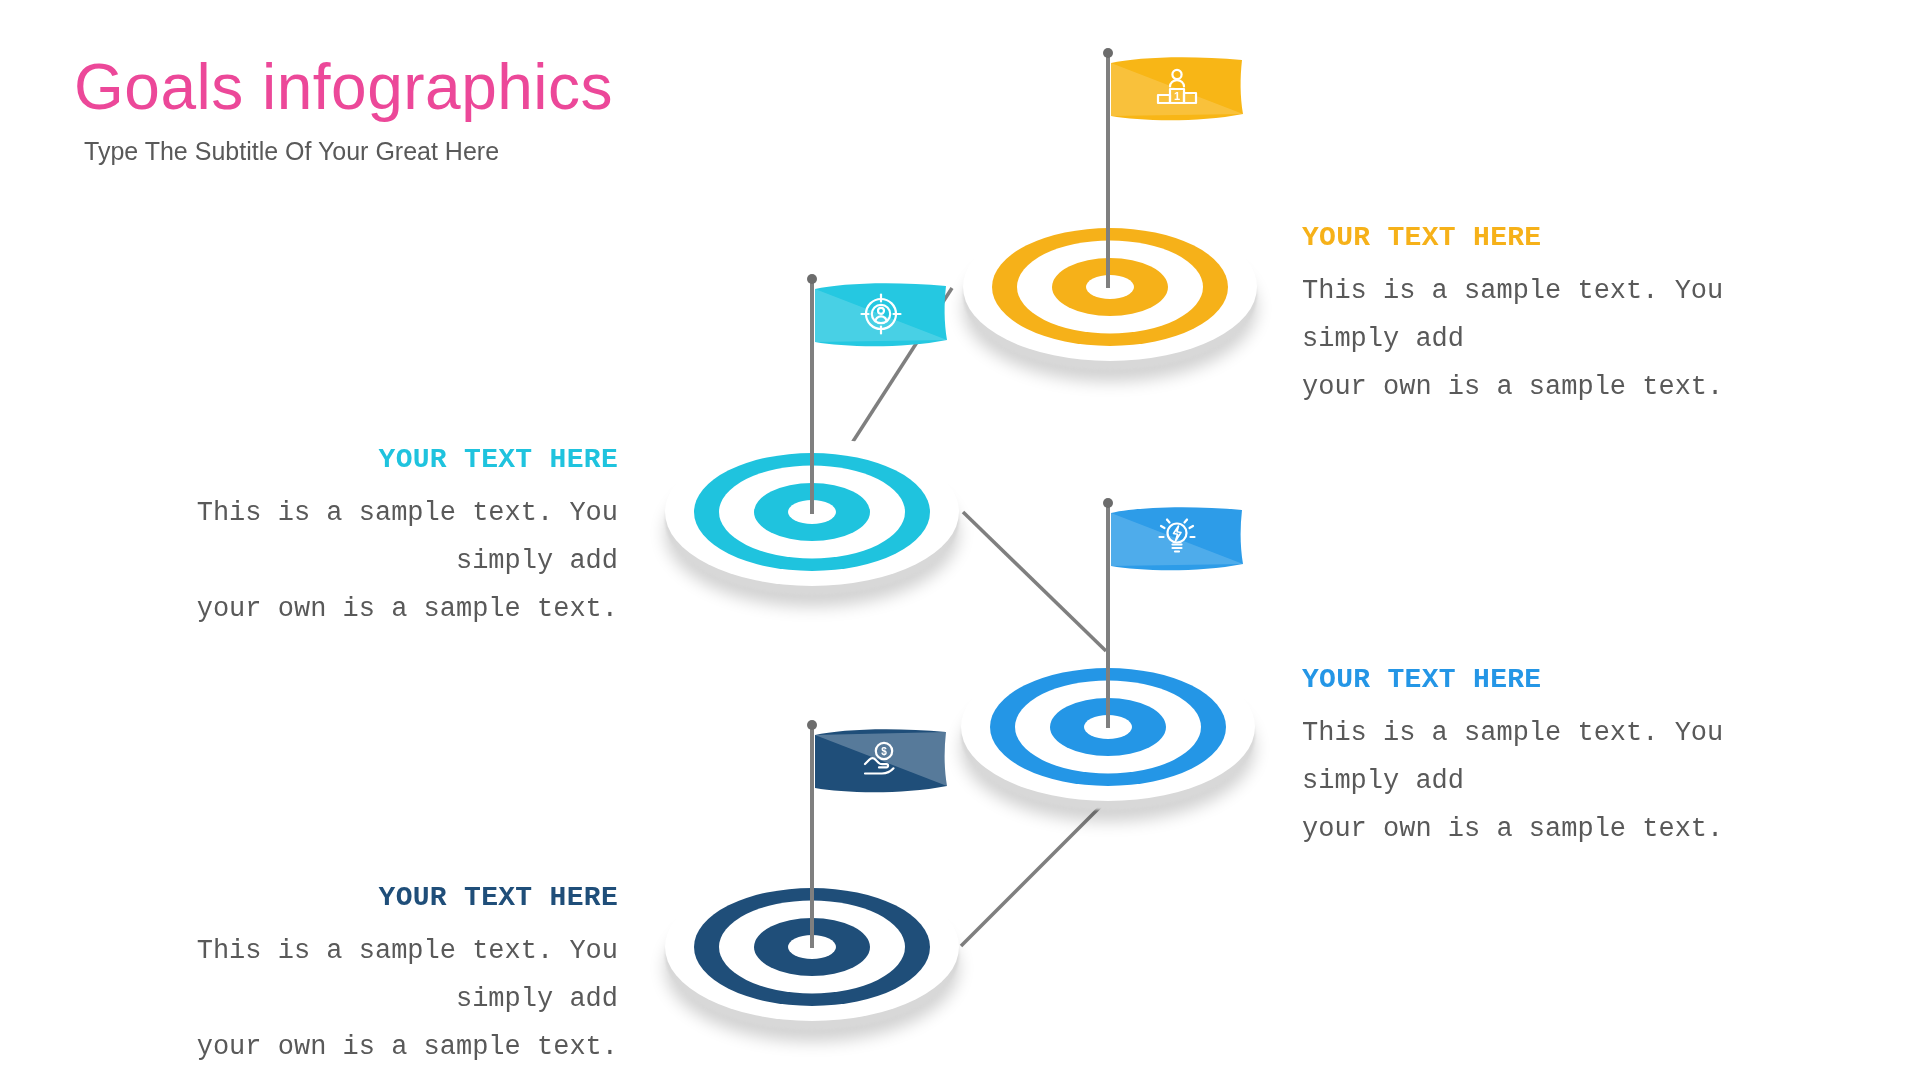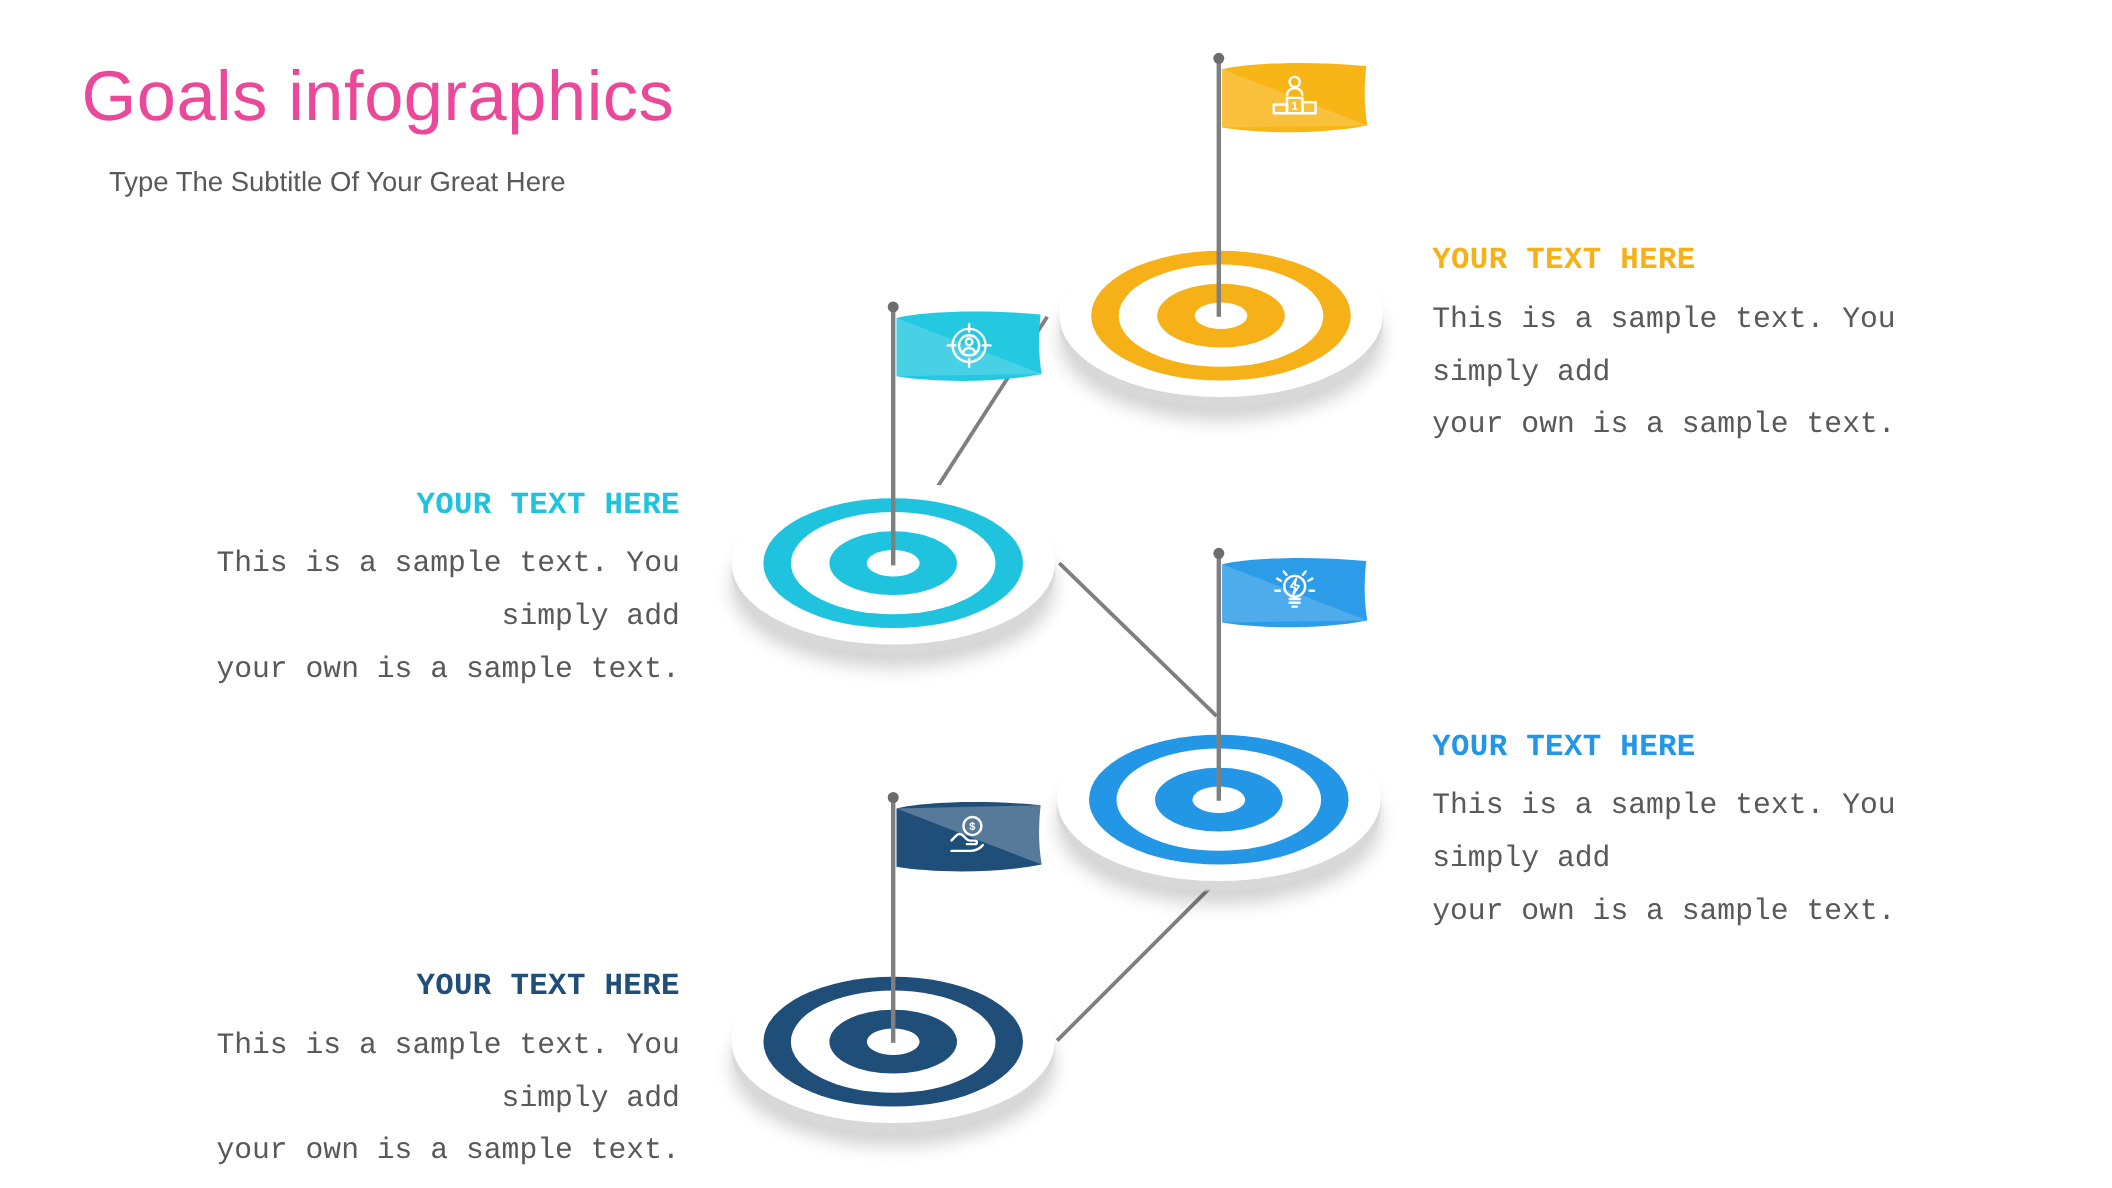--- a/index.html
+++ b/index.html
@@ -9,21 +9,21 @@
     background:#ffffff;
     font-family:"Liberation Sans", sans-serif;
   }
 
   
   .title {
     position:absolute; left:62px; top:38px; margin:12px;
     font-size:64px; font-weight:400; color:#ec4899; letter-spacing:0.5px;
   }
   .subtitle {
-    position:absolute; left:83px; top:136px; margin:16px;
+    position:absolute; left:83px; top:136px; margin:1px;
     font-size:25px; font-weight:400; color:#595959;
   }
 
   
   svg.connectors { position:absolute; left:0; top:0; z-index:1; }
   .connector { stroke:#7f7f7f; stroke-width:3.5; }
 
   
   .target { position:absolute; width:294px; height:148px; z-index:2; }
   .target > div { position:absolute; border-radius:50%; }

